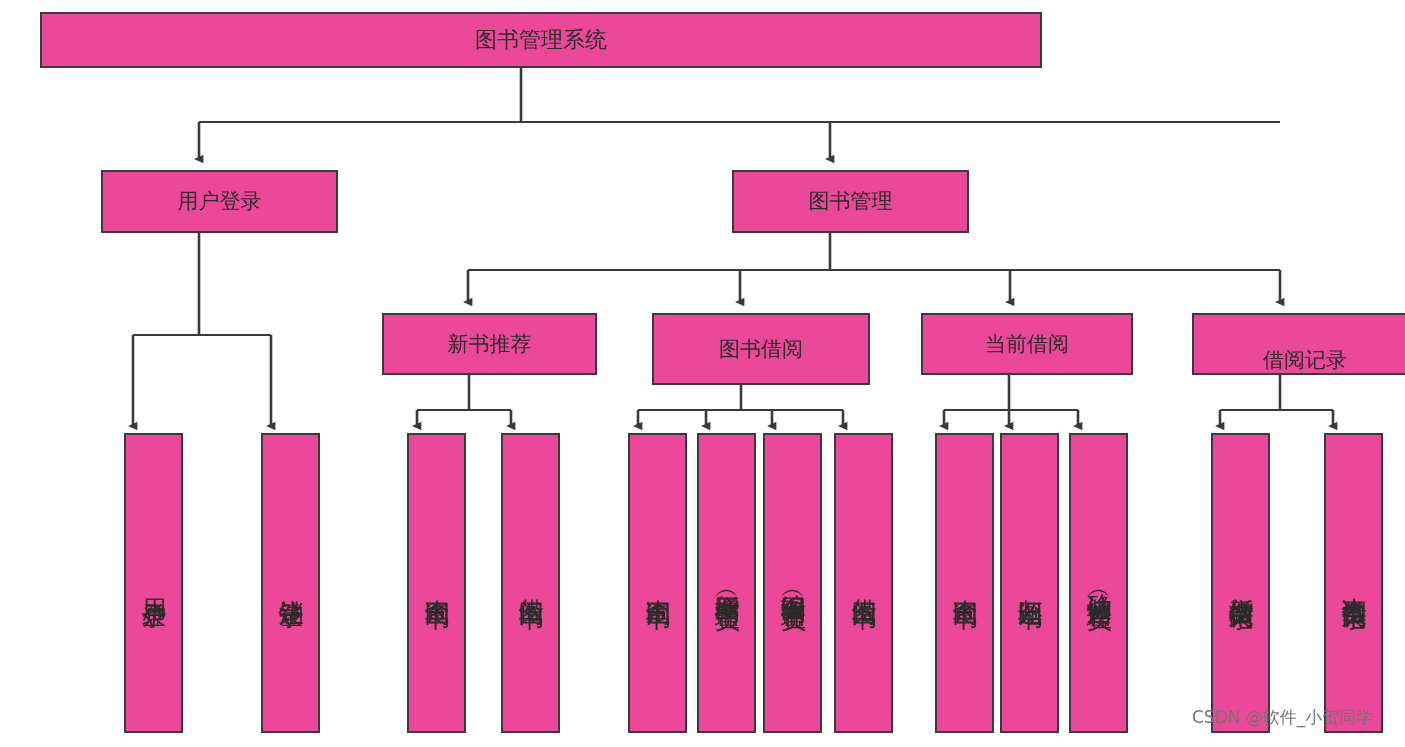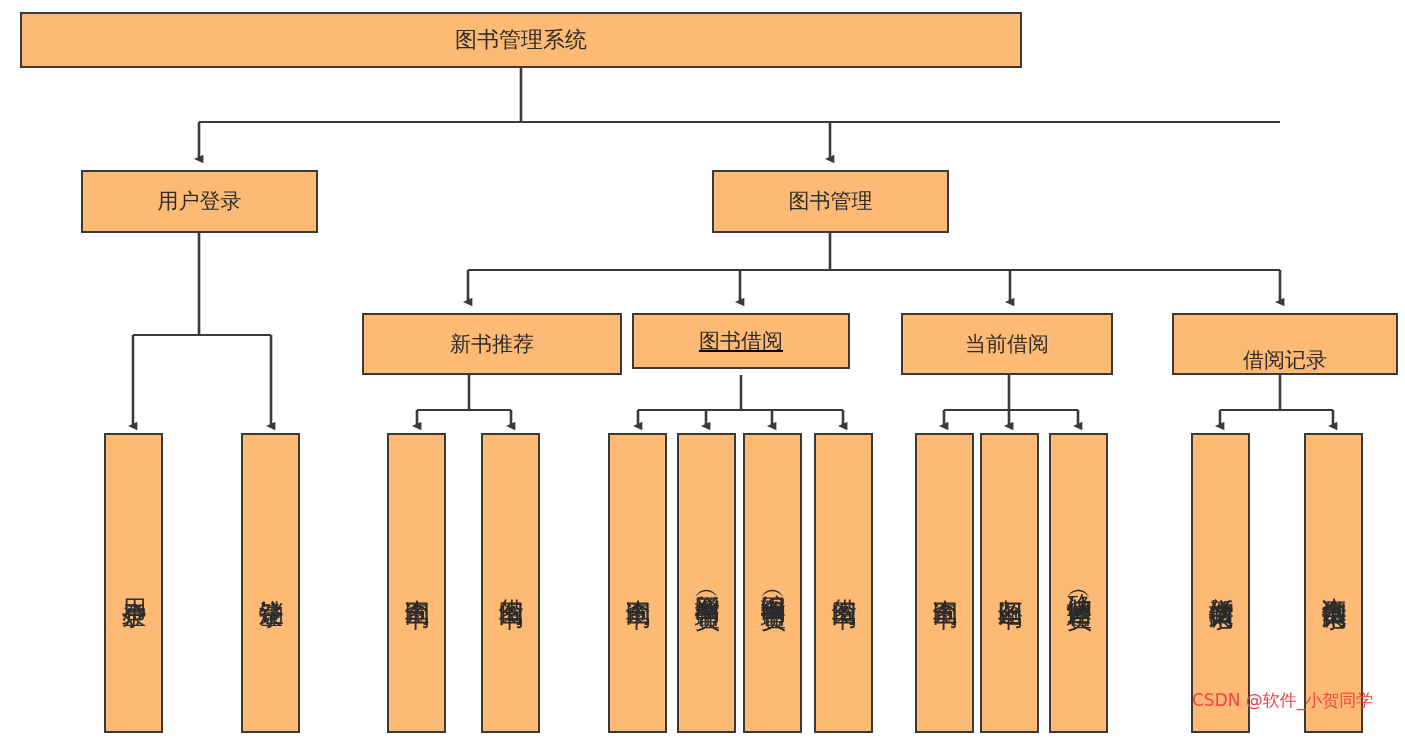--- a/index.html
+++ b/index.html
@@ -22,25 +22,26 @@
     position: absolute;
     left: 0;
     top: 0;
     width: 1405px;
     height: 747px;
   }
   .node {
     position: absolute;
     box-sizing: border-box;
     border: 2.5px solid #3a3a3a;
-    background: #fdba74;
+    background: #ec4899;
     display: flex;
     align-items: center;
     justify-content: center;
     z-index: 2;
+    margin-left: 20px;
   }
   .node .label {
     color: #2b2b2b;
     line-height: 1.18;
     text-align: center;
     white-space: nowrap;
   }
   .node.horiz .label {
     font-size: 21px;
   }
@@ -55,23 +56,23 @@
     letter-spacing: 2px;
     line-height: 1.05;
     max-height: 100%;
   }
   .node.root .label {
     font-size: 22px;
   }
   #watermark {
     position: absolute;
     left: 1192px;
-    top: 689px;
+    top: 706px;
     font-size: 17px;
-    color: #ef4444;
+    color: #737373;
     white-space: nowrap;
     z-index: 5;
     font-family: "DejaVu Sans", "Liberation Sans", sans-serif;
   }
 </style>
 </head>
 <body>
 
 <div id="diagram">
 
@@ -129,24 +130,24 @@
     <span class="label">图书管理系统</span>
   </div>
 
   <div class="node horiz" style="left:81px; top:170px; width:237px; height:63px;">
     <span class="label">用户登录</span>
   </div>
   <div class="node horiz" style="left:712px; top:170px; width:237px; height:63px;">
     <span class="label">图书管理</span>
   </div>
 
-  <div class="node horiz" style="left:362px; top:313px; width:260px; height:62px;">
+  <div class="node horiz" style="left:362px; top:313px; width:215px; height:62px;">
     <span class="label">新书推荐</span>
   </div>
-  <div class="node horiz" style="left:632px; top:313px; width:218px; height:56px;text-decoration:underline;">
+  <div class="node horiz" style="left:632px; top:313px; width:218px; height:72px;">
     <span class="label">图书借阅</span>
   </div>
   <div class="node horiz" style="left:901px; top:313px; width:212px; height:62px;">
     <span class="label">当前借阅</span>
   </div>
   <div class="node horiz" style="left:1172px; top:313px; width:226px; height:62px;align-items:flex-end;">
     <span class="label">借阅记录</span>
   </div>
 
   <div class="node vert" style="left:104px; top:433px; width:59px; height:300px;">

